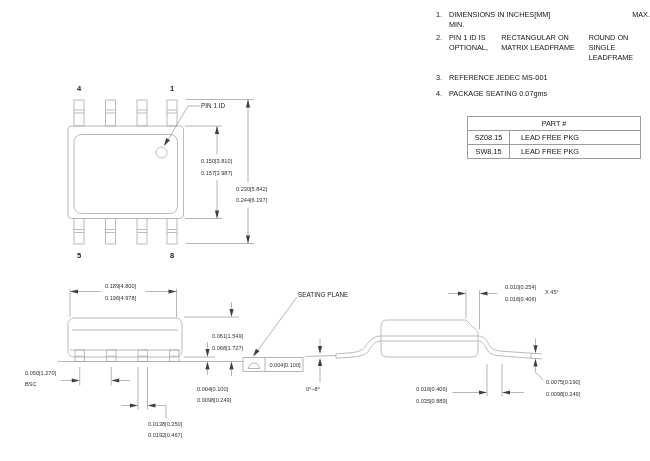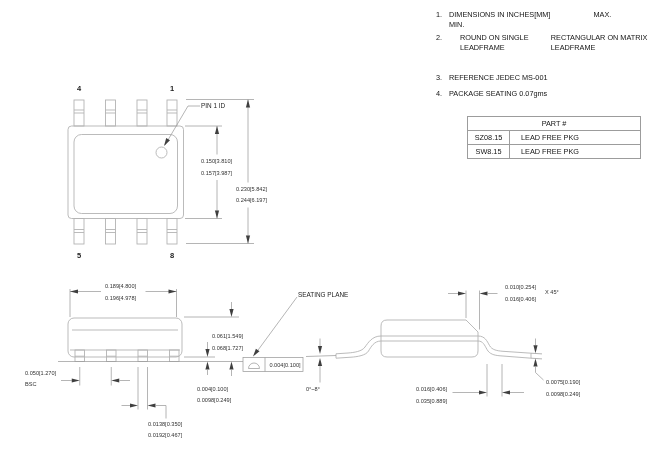--- a/index.html
+++ b/index.html
@@ -12,21 +12,21 @@
   .dimline{stroke:#9c9c9c;fill:none;stroke-width:0.75;}
   .arr{fill:#3f3f3f;stroke:none;}
   .lbl{position:absolute;white-space:pre;}
   .dim{font-size:5.6px;line-height:6.2px;color:#333;background:#fff;padding:0 1px;}
   .callout{font-size:6.4px;color:#222;background:#fff;}
   .pinnum{font-size:7.5px;font-weight:bold;color:#222;width:10px;text-align:center;}
   .boxdim{width:36px;text-align:center;background:transparent;}
   .note{position:absolute;left:436px;display:flex;font-size:7.3px;line-height:10px;color:#141414;}
   .nnum{width:13px;flex:none;}
   .nlines{display:flex;flex-direction:row;}
-  .alignr{width:107px;text-align:center;}
+  .alignr{width:107px;text-align:right;}
   .indent{padding-left:11px;}
   .ptable{position:absolute;left:467px;top:116px;width:172px;border:1px solid #9c9c9c;font-size:7.3px;color:#141414;background:#fff;}
   .trow{display:flex;height:13px;line-height:13px;border-top:1px solid #9c9c9c;}
   .trow.first{border-top:none;}
   .tcell{overflow:hidden;}
   .tfull{flex:1;text-align:center;}
   .c1{width:41px;flex:none;border-right:1px solid #9c9c9c;text-align:center;}
   .c2{flex:1;padding-left:11px;}
 </style>
 </head>
@@ -225,22 +225,23 @@
   <div class="note" style="top:10px;">
     <span class="nnum">1.</span>
     <span class="nlines">
       <span>DIMENSIONS IN INCHES[MM] MIN.</span>
       <span class="alignr">MAX.</span>
     </span>
   </div>
   <div class="note" style="top:33px;">
     <span class="nnum">2.</span>
     <span class="nlines">
+      <span>PIN 1 ID IS OPTIONAL,</span>
+      <span class="indent">RECTANGULAR ON MATRIX LEADFRAME</span>
       <span class="indent">ROUND ON SINGLE LEADFRAME</span>
-      <span class="indent">RECTANGULAR ON MATRIX LEADFRAME</span>
     </span>
   </div>
   <div class="note" style="top:73px;">
     <span class="nnum">3.</span>
     <span class="nlines">
         <span>REFERENCE JEDEC MS-001</span>
       </span>
   </div>
   <div class="note" style="top:89px;">
     <span class="nnum">4.</span>

